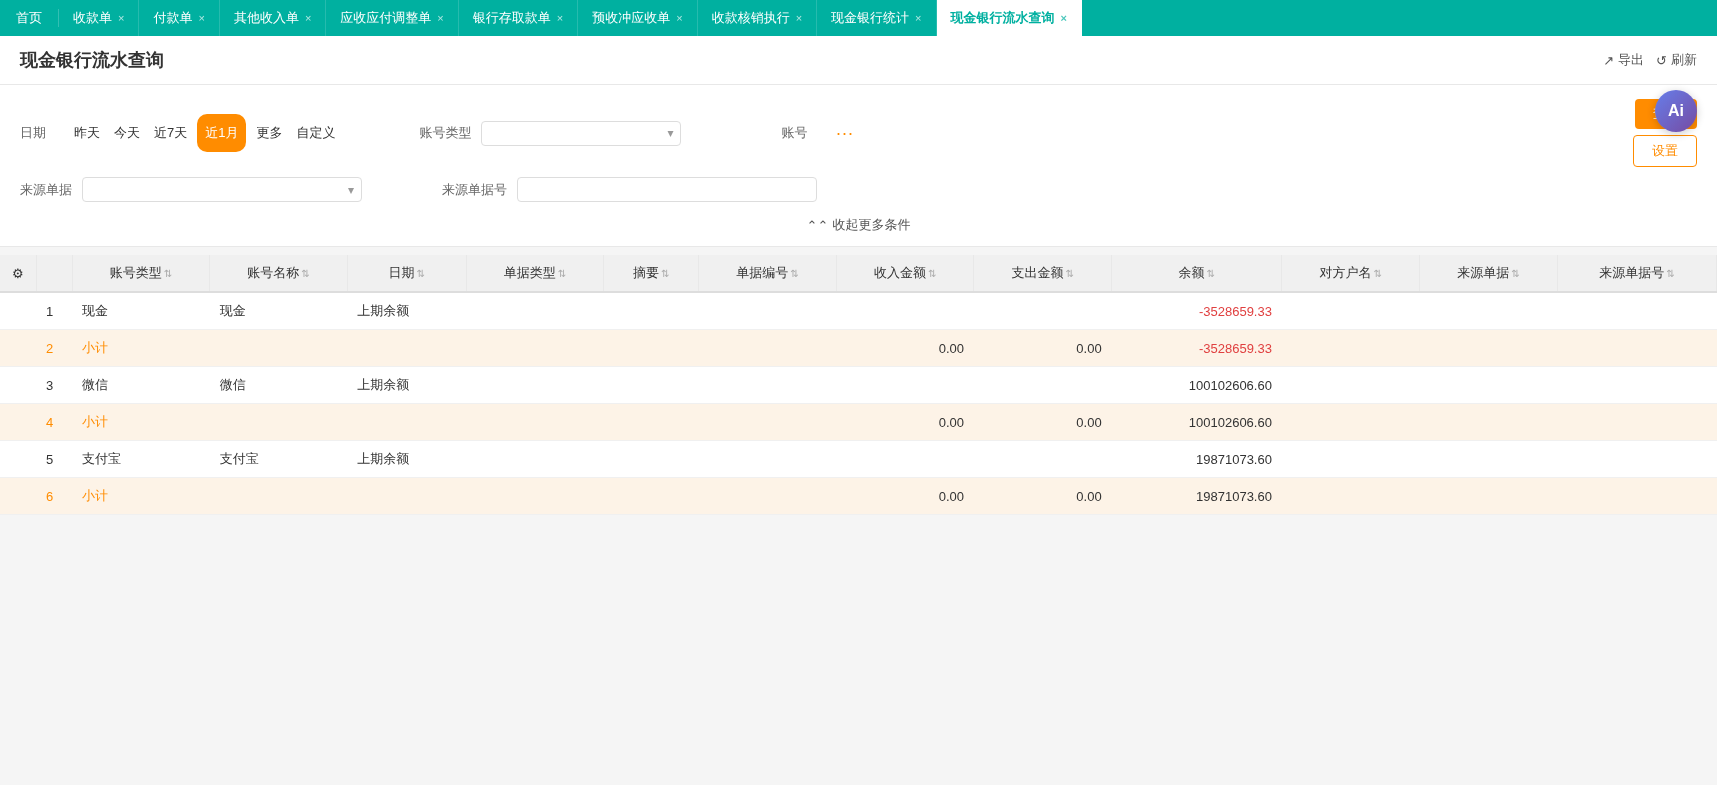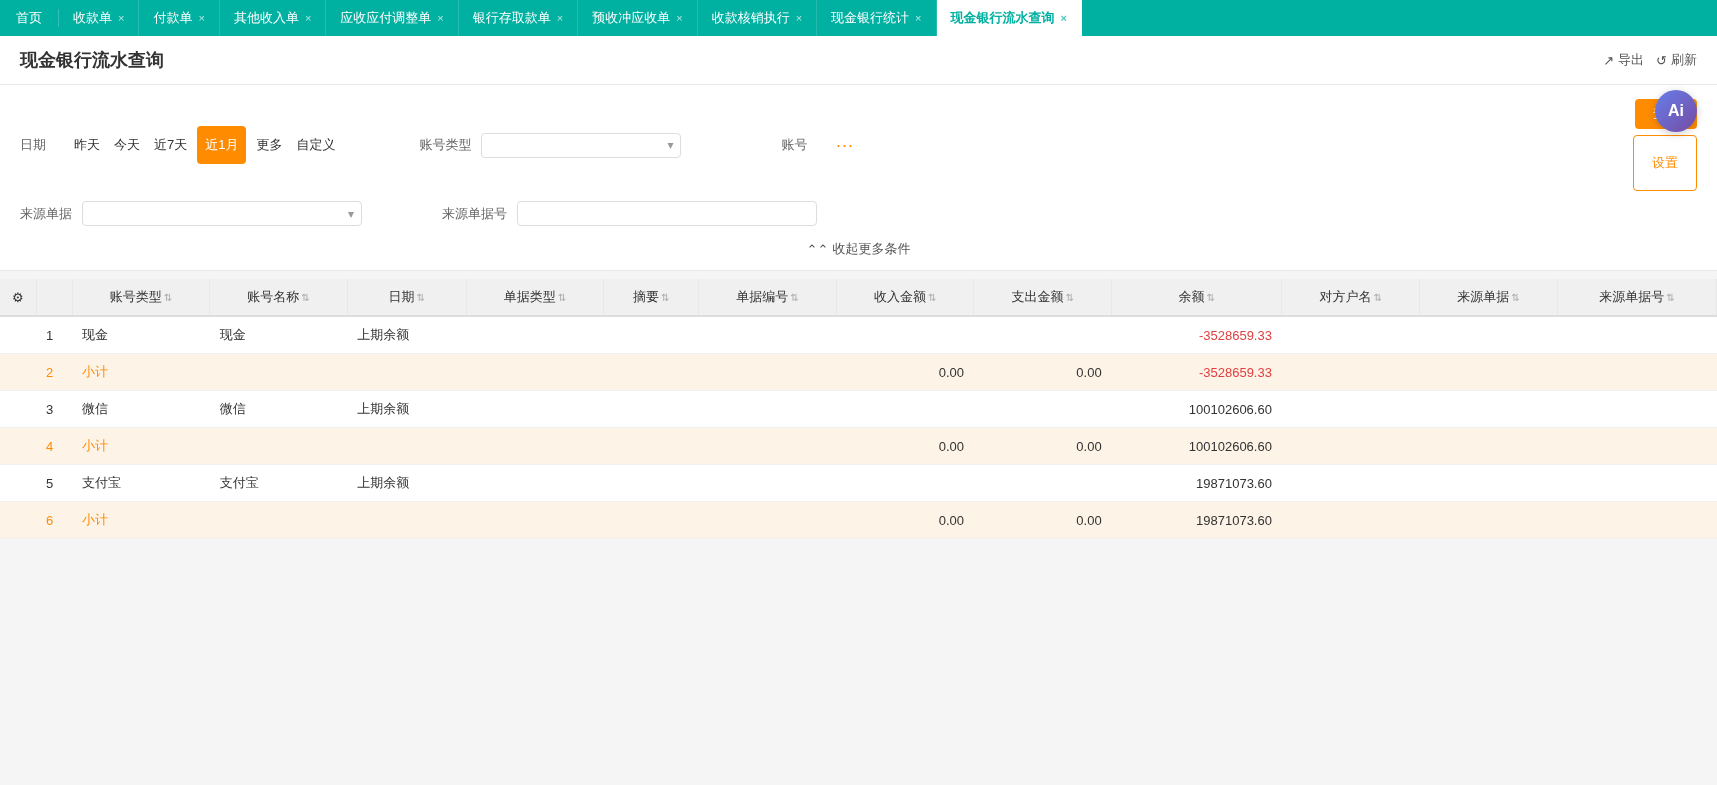--- a/index.html
+++ b/index.html
@@ -98,21 +98,21 @@
     }
     .date-opt {
       color: #333;
       font-size: 13px;
       cursor: pointer;
       padding: 2px 4px;
     }
     .date-opt.active {
       background: #ff8c00;
       color: #fff;
-      border-radius: 4px;
+      border-radius: 10px;
       padding: 10px 8px;
     }
     .date-range-text {
       color: #666;
       font-size: 12px;
       margin-left: 6px;
     }
     .filter-select {
       border: 1px solid #ddd;
       border-radius: 4px;
@@ -174,21 +174,21 @@
       padding: 6px 18px;
       font-size: 13px;
       cursor: pointer;
       white-space: nowrap;
     }
     .btn-settings {
       background: #fff;
       color: #ff8c00;
       border: 1px solid #ff8c00;
       border-radius: 4px;
-      padding: 18px 18px;
+      padding: 6px 18px;
       font-size: 13px;
       cursor: pointer;
       white-space: nowrap;
     }
 
     
     .table-area {
       background: #fff;
       margin-top: 8px;
       overflow-x: auto;

